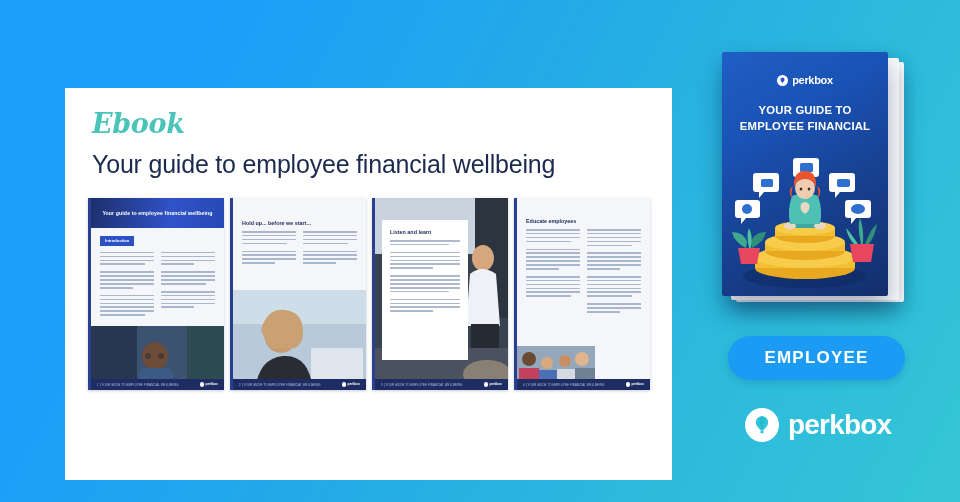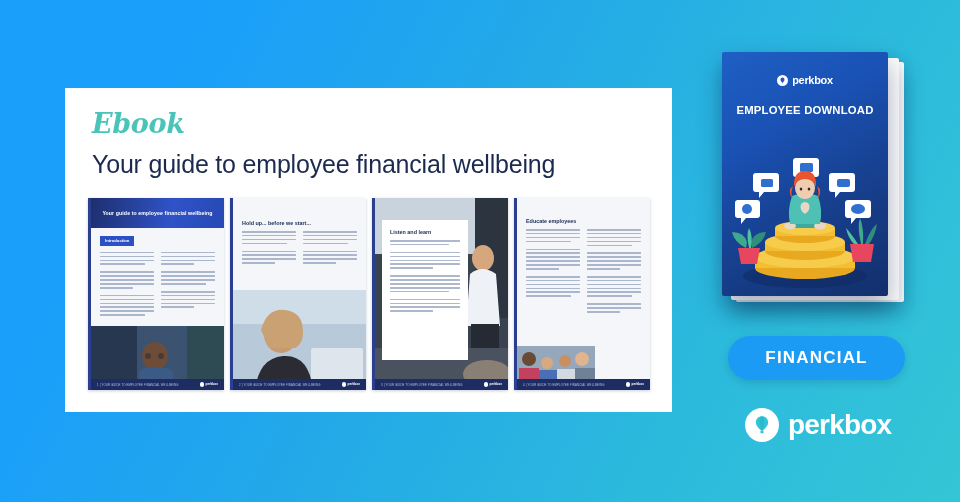--- a/index.html
+++ b/index.html
@@ -12,21 +12,21 @@
     position: relative;
     width: 960px; height: 502px;
     background: linear-gradient(118deg, #1a9ffa 0%, #1a9ffa 18%, #23a9e8 45%, #2bb9dd 72%, #34c6d6 100%);
     overflow: hidden;
   }
 
   
   .card {
     position: absolute;
     left: 65px; top: 88px;
-    width: 607px; height: 324px;
+    width: 607px; height: 392px;
     background: #ffffff;
   }
   .card-inner { padding: 22px 0 0 27px; }
   .eyebrow {
     font-family: "DejaVu Serif", serif;
     font-style: italic;
     font-size: 27px;
     font-weight: 700;
     color: #4ac3b9;
     letter-spacing: -0.3px;
@@ -473,21 +473,22 @@
       <div class="cover-logo">
         <span class="balloon-circle">
           <svg width="7" height="7" viewBox="0 0 24 24">
             <path d="M12 2a7 7 0 0 0-7 7c0 4 4 7 5.5 9h3C15 16 19 13 19 9a7 7 0 0 0-7-7z" fill="#2b51c4"></path>
             <rect x="10.5" y="18" width="3" height="3" fill="#2b51c4"></rect>
           </svg>
         </span>
         <span class="cover-brand">perkbox</span>
       </div>
       <div class="cover-title">
-        <div>EMPLOYEE DOWNLOAD</div>
+        <div>YOUR GUIDE TO</div>
+        <div>EMPLOYEE FINANCIAL</div>
       </div>
       <div class="illus">
         <svg width="166" height="140" viewBox="0 0 166 140">
           <ellipse cx="83" cy="120" rx="62" ry="12" fill="#0f2a63" opacity=".55"></ellipse>
 
           <g fill="#ffffff">
             <path d="M74 2h20a3 3 0 0 1 3 3v13a3 3 0 0 1-3 3H82l-5 6v-6h-3a3 3 0 0 1-3-3V5a3 3 0 0 1 3-3z"></path>
             <path d="M34 17h20a3 3 0 0 1 3 3v13a3 3 0 0 1-3 3H42l-5 6v-6h-3a3 3 0 0 1-3-3V20a3 3 0 0 1 3-3z"></path>
             <path d="M110 17h20a3 3 0 0 1 3 3v13a3 3 0 0 1-3 3h-12l-5 6v-6h-3a3 3 0 0 1-3-3V20a3 3 0 0 1 3-3z"></path>
             <path d="M16 44h19a3 3 0 0 1 3 3v12a3 3 0 0 1-3 3H24l-5 6v-6h-3a3 3 0 0 1-3-3V47a3 3 0 0 1 3-3z"></path>
@@ -537,21 +538,21 @@
             <path d="M139 88 q-4 -18 -1 -26 q4 10 3 26z" fill="#3fa98e"></path>
             <path d="M143 88 q6 -16 12 -20 q-2 12 -8 20z" fill="#2f8f78"></path>
             <path d="M136 88 q-8 -12 -12 -16 q2 10 8 16z" fill="#4fc0a0"></path>
             <path d="M128 88h24l-3 18h-18z" fill="#e8465e"></path>
           </g>
         </svg>
       </div>
     </div>
   </div>
 
-  <button class="download">FINANCIAL</button>
+  <button class="download">EMPLOYEE</button>
 
   <div class="brand">
     <span class="brand-circle">
       <svg width="20" height="20" viewBox="0 0 24 24">
         <path d="M12 1.5C7.9 1.5 4.6 4.8 4.6 8.9c0 3.6 3.4 6.7 5.6 9.1h3.6c2.2-2.4 5.6-5.5 5.6-9.1 0-4.1-3.3-7.4-7.4-7.4z" fill="#33c3d6"></path>
         <path d="M12 1.5c-2 0-2.6 3.3-2.6 7.4 0 3.6 1 6.7 2.6 9.1 1.6-2.4 2.6-5.5 2.6-9.1 0-4.1-.6-7.4-2.6-7.4z" fill="#1fb4cc" opacity=".55"></path>
         <rect x="10.2" y="18.3" width="3.6" height="3.6" rx=".6" fill="#33c3d6"></rect>
       </svg>
     </span>
     <span class="brand-name">perkbox</span>

